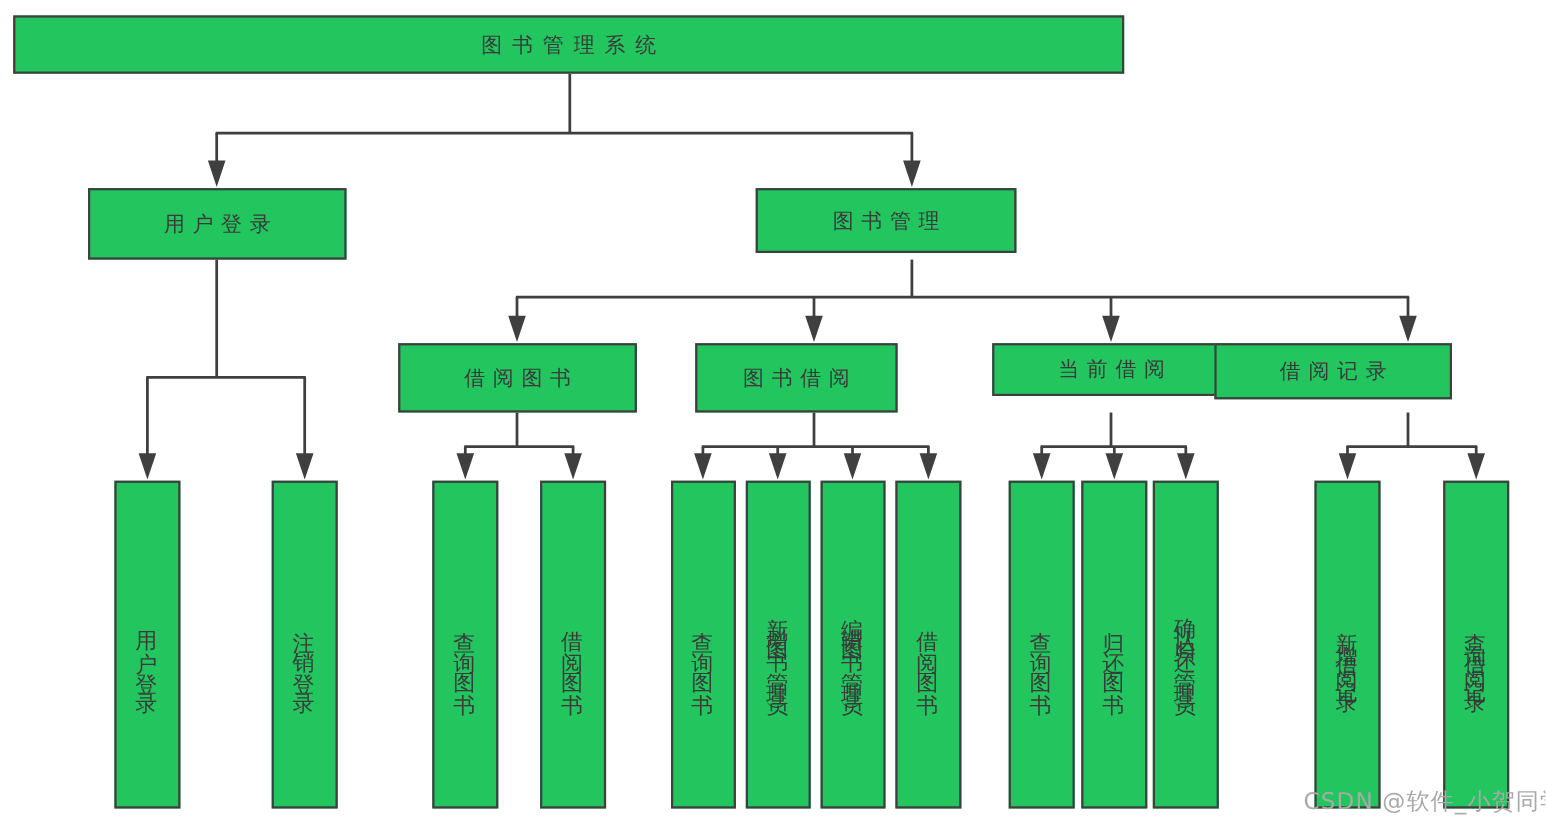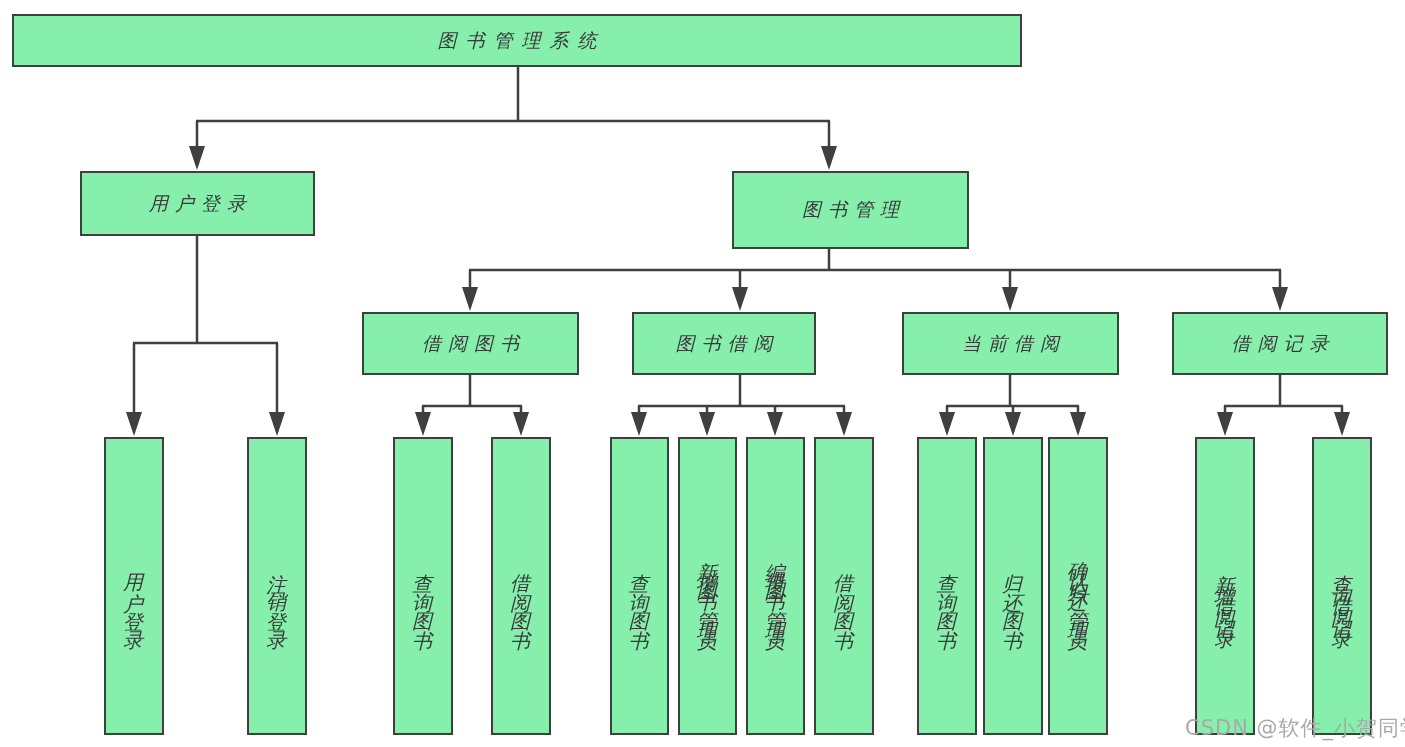--- a/index.html
+++ b/index.html
@@ -2,24 +2,23 @@
 <html><head>
 <meta charset="utf-8">
 <style>
   html,body{margin:0;padding:0;background:#ffffff;}
   .canvas{
     position:relative;width:1405px;height:747px;background:#ffffff;overflow:hidden;
     font-family:"DejaVu Sans","Liberation Sans",sans-serif;
   }
   .wires{position:absolute;left:0;top:0;z-index:1;}
   .box{
-    position:absolute;z-index:2;background:#86efac;border:2px solid #3f3f3f;
+    position:absolute;z-index:2;background:#22c55e;border:2px solid #3f3f3f;
     box-sizing:border-box;display:flex;align-items:center;justify-content:center;
     color:#3a3a3a;
-    font-style:italic;
   }
   .h span{font-size:19px;letter-spacing:7px;margin-right:-7px;white-space:nowrap;}
   .root span{font-size:19px;letter-spacing:9px;margin-right:-9px;}
   .v span{
     writing-mode:vertical-rl;text-orientation:mixed;
     font-size:20px;white-space:nowrap;
   }
   .len4 span{letter-spacing:19px;margin-bottom:-19px;}
   .len6 span{letter-spacing:11px;margin-bottom:-11px;}
   .len9 span{letter-spacing:10px;margin-bottom:-10px;}
@@ -102,34 +101,34 @@
     </g>
   </svg>
 
   <div class="box h root" style="left:12px;top:14px;width:1010px;height:53px">
     <span>图书管理系统</span>
   </div>
 
   <div class="box h" style="left:80px;top:171px;width:235px;height:65px">
     <span>用户登录</span>
   </div>
-  <div class="box h" style="left:732px;top:171px;width:237px;height:78px">
+  <div class="box h" style="left:687px;top:171px;width:237px;height:59px">
     <span>图书管理</span>
   </div>
 
   <div class="box h" style="left:362px;top:312px;width:217px;height:63px">
     <span>借阅图书</span>
   </div>
   <div class="box h" style="left:632px;top:312px;width:184px;height:63px">
     <span>图书借阅</span>
   </div>
-  <div class="box h" style="left:902px;top:312px;width:217px;height:63px">
+  <div class="box h" style="left:902px;top:312px;width:217px;height:48px">
     <span>当前借阅</span>
   </div>
-  <div class="box h" style="left:1172px;top:312px;width:216px;height:63px">
+  <div class="box h" style="left:1104px;top:312px;width:216px;height:51px">
     <span>借阅记录</span>
   </div>
 
   <div class="box v len4" style="left:104px;top:437px;width:60px;height:298px">
     <span>用户登录</span>
   </div>
   <div class="box v len4" style="left:247px;top:437px;width:60px;height:298px">
     <span>注销登录</span>
   </div>
 

